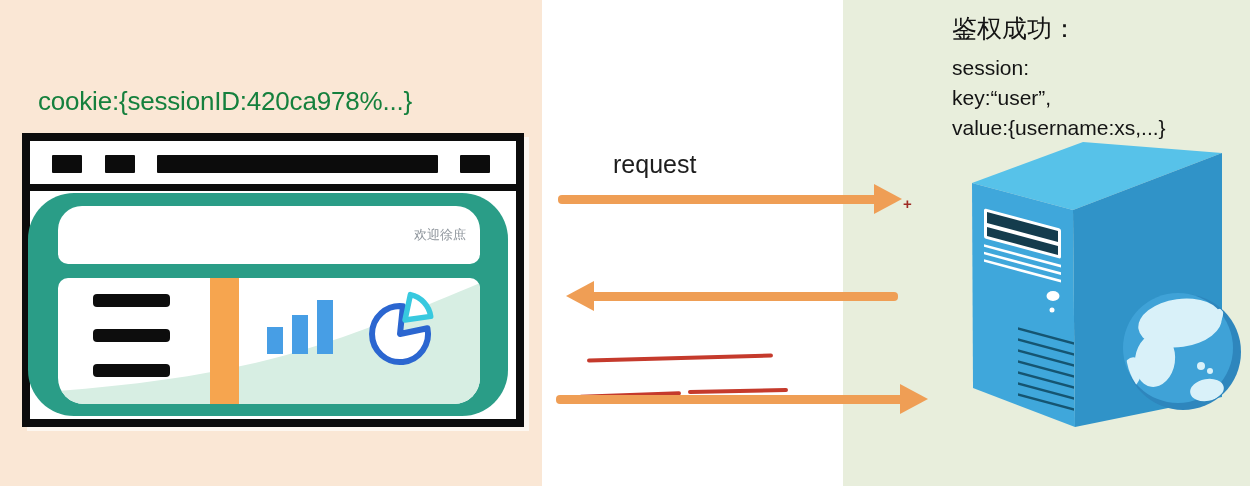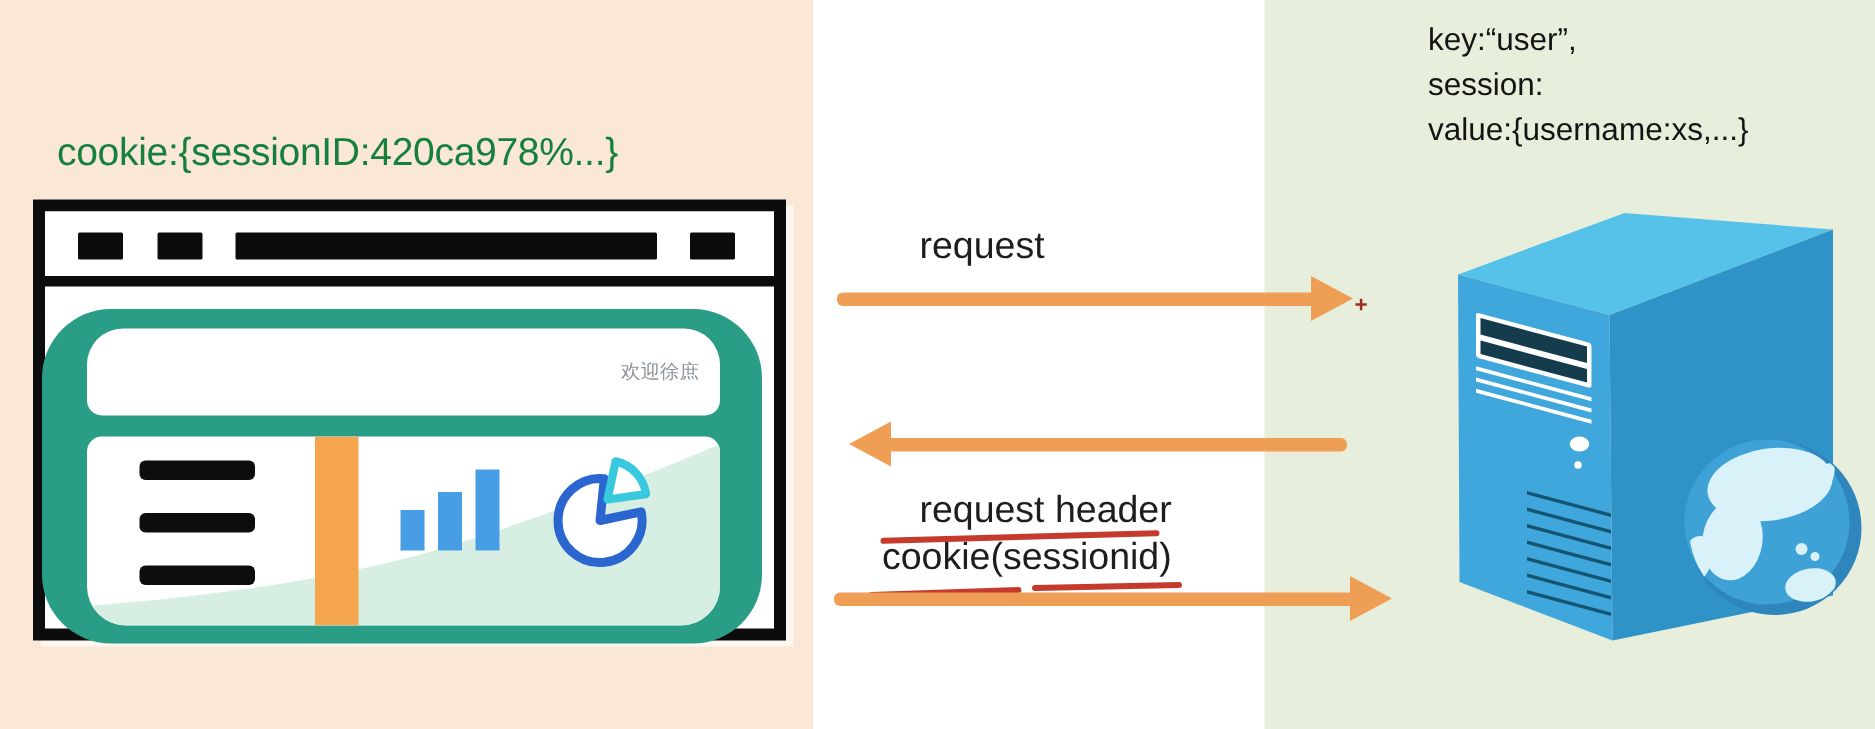--- a/index.html
+++ b/index.html
@@ -25,21 +25,21 @@
     box-shadow:5px 4px 0 rgba(255,255,255,.65);
   }
   .topbar{position:relative;height:43px;border-bottom:7px solid #0c0c0c;background:#ffffff;}
   .topbar .blk{position:absolute;background:#0c0c0c;border-radius:1px;}
   .tb-sq1{left:22px;top:14px;width:30px;height:18px;}
   .tb-sq2{left:75px;top:14px;width:30px;height:18px;}
   .tb-bar{left:127px;top:14px;width:281px;height:18px;}
   .tb-sq3{left:430px;top:14px;width:30px;height:18px;}
 
   .teal{
-    position:absolute;left:-2px;top:65px;width:480px;height:223px;
+    position:absolute;left:-2px;top:52px;width:480px;height:223px;
     background:#2a9d87;border-radius:46px;box-sizing:border-box;
     padding:13px 28px 12px 30px;display:flex;flex-direction:column;
   }
   .band{background:#ffffff;}
   .band.header{height:58px;border-radius:24px 24px 10px 10px;position:relative;flex:none;}
   .welcome{
     position:absolute;right:14px;top:20px;font-size:13px;color:#8d949b;white-space:nowrap;
   }
   .band.content{
     flex:1;margin-top:14px;border-radius:10px 10px 26px 26px;
@@ -49,21 +49,21 @@
   .menu{position:absolute;left:35px;top:16px;}
   .menu i{display:block;width:77px;height:13px;background:#0d0d0d;border-radius:4px;margin-bottom:22px;}
   .vbar{position:absolute;left:152px;top:0;bottom:0;width:29px;background:#f6a54f;}
   .bars{position:absolute;left:209px;bottom:50px;display:flex;align-items:flex-end;}
   .bars i{display:block;width:16px;background:#479ee5;margin-right:9px;}
   .bars .b1{height:27px;}.bars .b2{height:39px;}.bars .b3{height:54px;}
   .pie{position:absolute;left:300px;top:8px;}
 
   
   .flabel{position:absolute;color:#1d1d1d;white-space:nowrap;}
-  .flabel span{display:block;text-align:right;}
+  .flabel span{display:block;}
   .l-request{left:613px;top:150px;font-size:25px;}
   .l-response{left:582px;top:219px;font-size:25px;line-height:31px;}
   .l-reqhdr{left:588px;top:325px;font-size:25px;line-height:31px;}
 
   .arrow{position:absolute;height:30px;}
   .arrow .shaft{position:absolute;top:11px;height:9px;background:#ef9e55;border-radius:4px;}
   .arrow .head{position:absolute;top:0;width:0;height:0;
     border-top:15px solid transparent;border-bottom:15px solid transparent;}
   .arrow.right .shaft{left:0;right:22px;}
   .arrow.right .head{right:0;border-left:28px solid #ef9e55;}
@@ -136,37 +136,34 @@
   <div class="arrow right a1">
     <i class="shaft"></i>
       <i class="head"></i>
   </div>
 
   <div class="arrow left a2">
     <i class="shaft"></i>
       <i class="head"></i>
   </div>
 
-  <div class="flabel l-reqhdr">
-    <span>request header</span>
-    <span>cookie(sessionid)</span>
-  </div>
   <div class="redline rl1"></div>
   <div class="redline rl2"></div>
   <div class="redline rl3"></div>
   <div class="arrow right a3">
     <i class="shaft"></i>
       <i class="head"></i>
   </div>
 
   <div class="plus">+</div>
 
   <div class="auth">
+    <div class="auth-title">鉴权成功：</div>
+    <div class="auth-line">session:</div>
     <div class="auth-line">key:“user”,</div>
-    <div class="auth-line">session:</div>
     <div class="auth-line">value:{username:xs,...}</div>
   </div>
 
   <svg class="server-svg" width="295" height="300" viewBox="0 0 295 300">
 
     <polygon points="17,45 128,4 267,15 118,72" fill="#57c2e9"></polygon>
     <polygon points="17,45 118,72 120,289 18,250" fill="#3fa7db"></polygon>
     <polygon points="118,72 267,15 267,259 120,289" fill="#3093c8"></polygon>
 
     <g transform="translate(17,45) skewY(15)">

